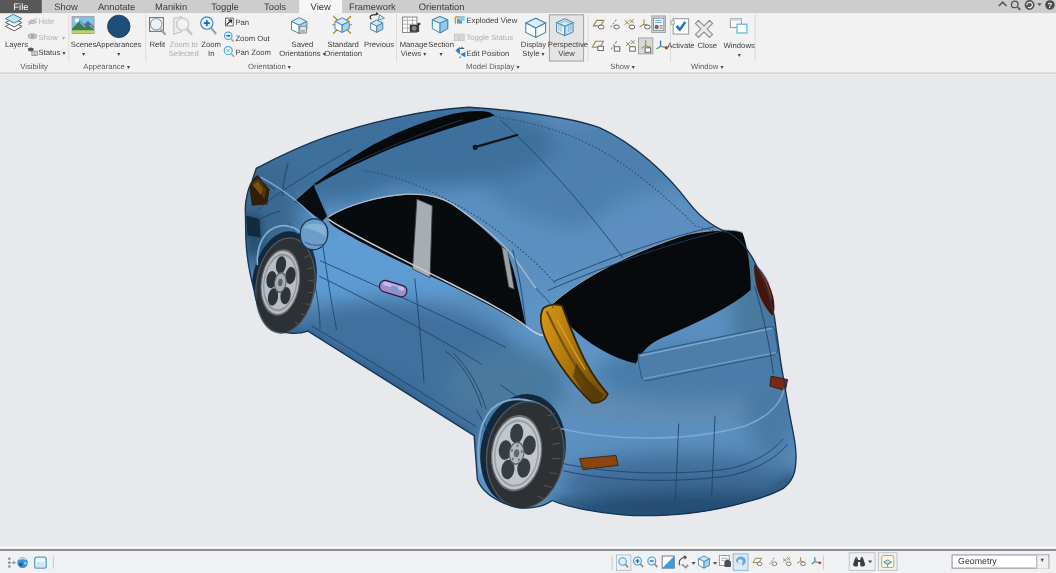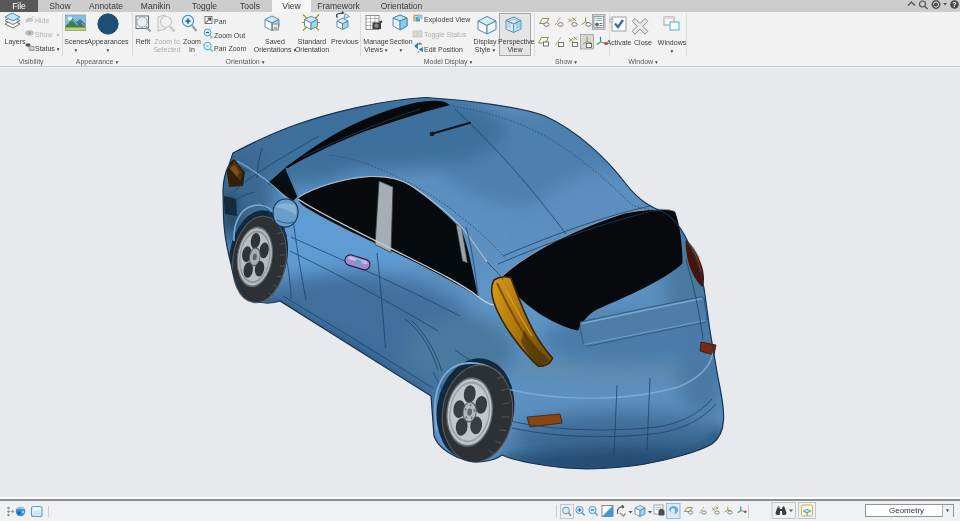--- a/index.html
+++ b/index.html
@@ -19,21 +19,21 @@
 .glbl{position:absolute;top:45.5px;font-size:7px;color:#5a5a5a;text-align:center;white-space:nowrap}
 .car{font-size:5.5px;color:#444}
 .slbl{position:absolute;font-size:7px;color:#3c3c3c;white-space:nowrap}
 .slblg{position:absolute;font-size:7px;color:#b0b0b0;white-space:nowrap}
 
 #viewport{position:absolute;left:0;top:68px;width:960px;height:429px;background:#e8e9ed}
 
 #statusbar{position:absolute;left:0;top:501px;width:960px;height:20px;background:#f0f1f2}
 #vpedge1{position:absolute;left:0;top:497px;width:960px;height:2px;background:#fdfdfe}
 #vpedge2{position:absolute;left:0;top:499px;width:960px;height:2px;background:#8a8e93}
-.combo{position:absolute;left:865px;top:503.5px;width:89px;height:13.5px;background:#fff;border:1px solid #919599;font-size:8px;color:#333;line-height:12px;padding-left:23px}
+.combo{position:absolute;left:865px;top:503.5px;width:89px;height:13.5px;background:#fff;border:1px solid #919599;font-size:8px;color:#333;line-height:12px;padding-left:5px}
 .combobtn{position:absolute;right:0.5px;top:0.5px;width:11px;height:11.5px;background:#f0f0f0;border-left:1px solid #b0b0b0;text-align:center;line-height:11px;font-size:5px;color:#444}
 </style>
 </head>
 <body>
 <div id="app">
 
   <div id="tabbar"></div>
   <div class="tab" id="tab-file" style="left:0;width:38px">File</div>
   <div class="tab" style="left:38px;width:44px">Show</div>
   <div class="tab" style="left:82px;width:48px">Annotate</div>

